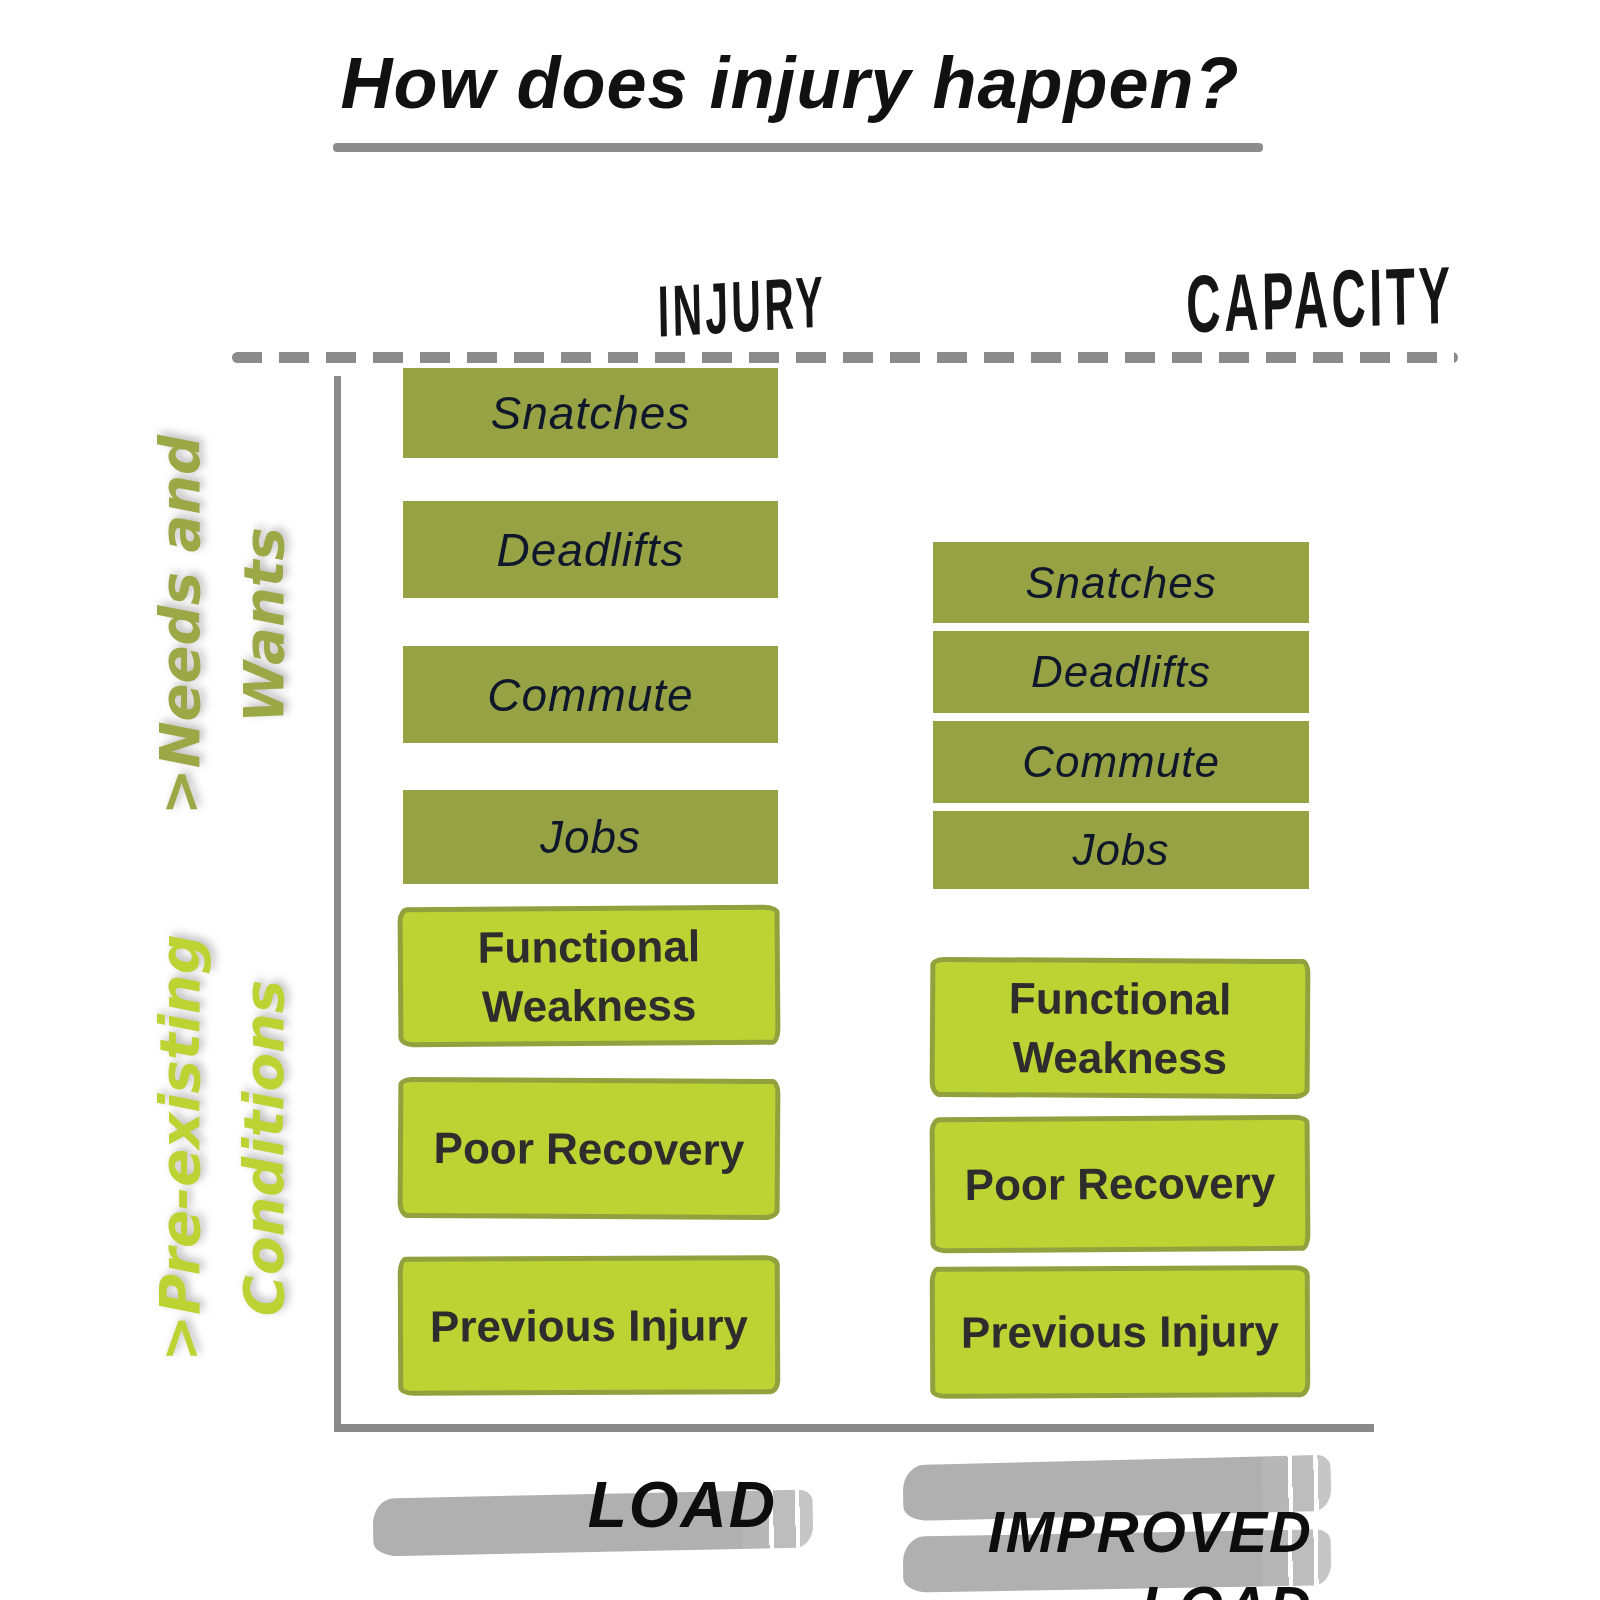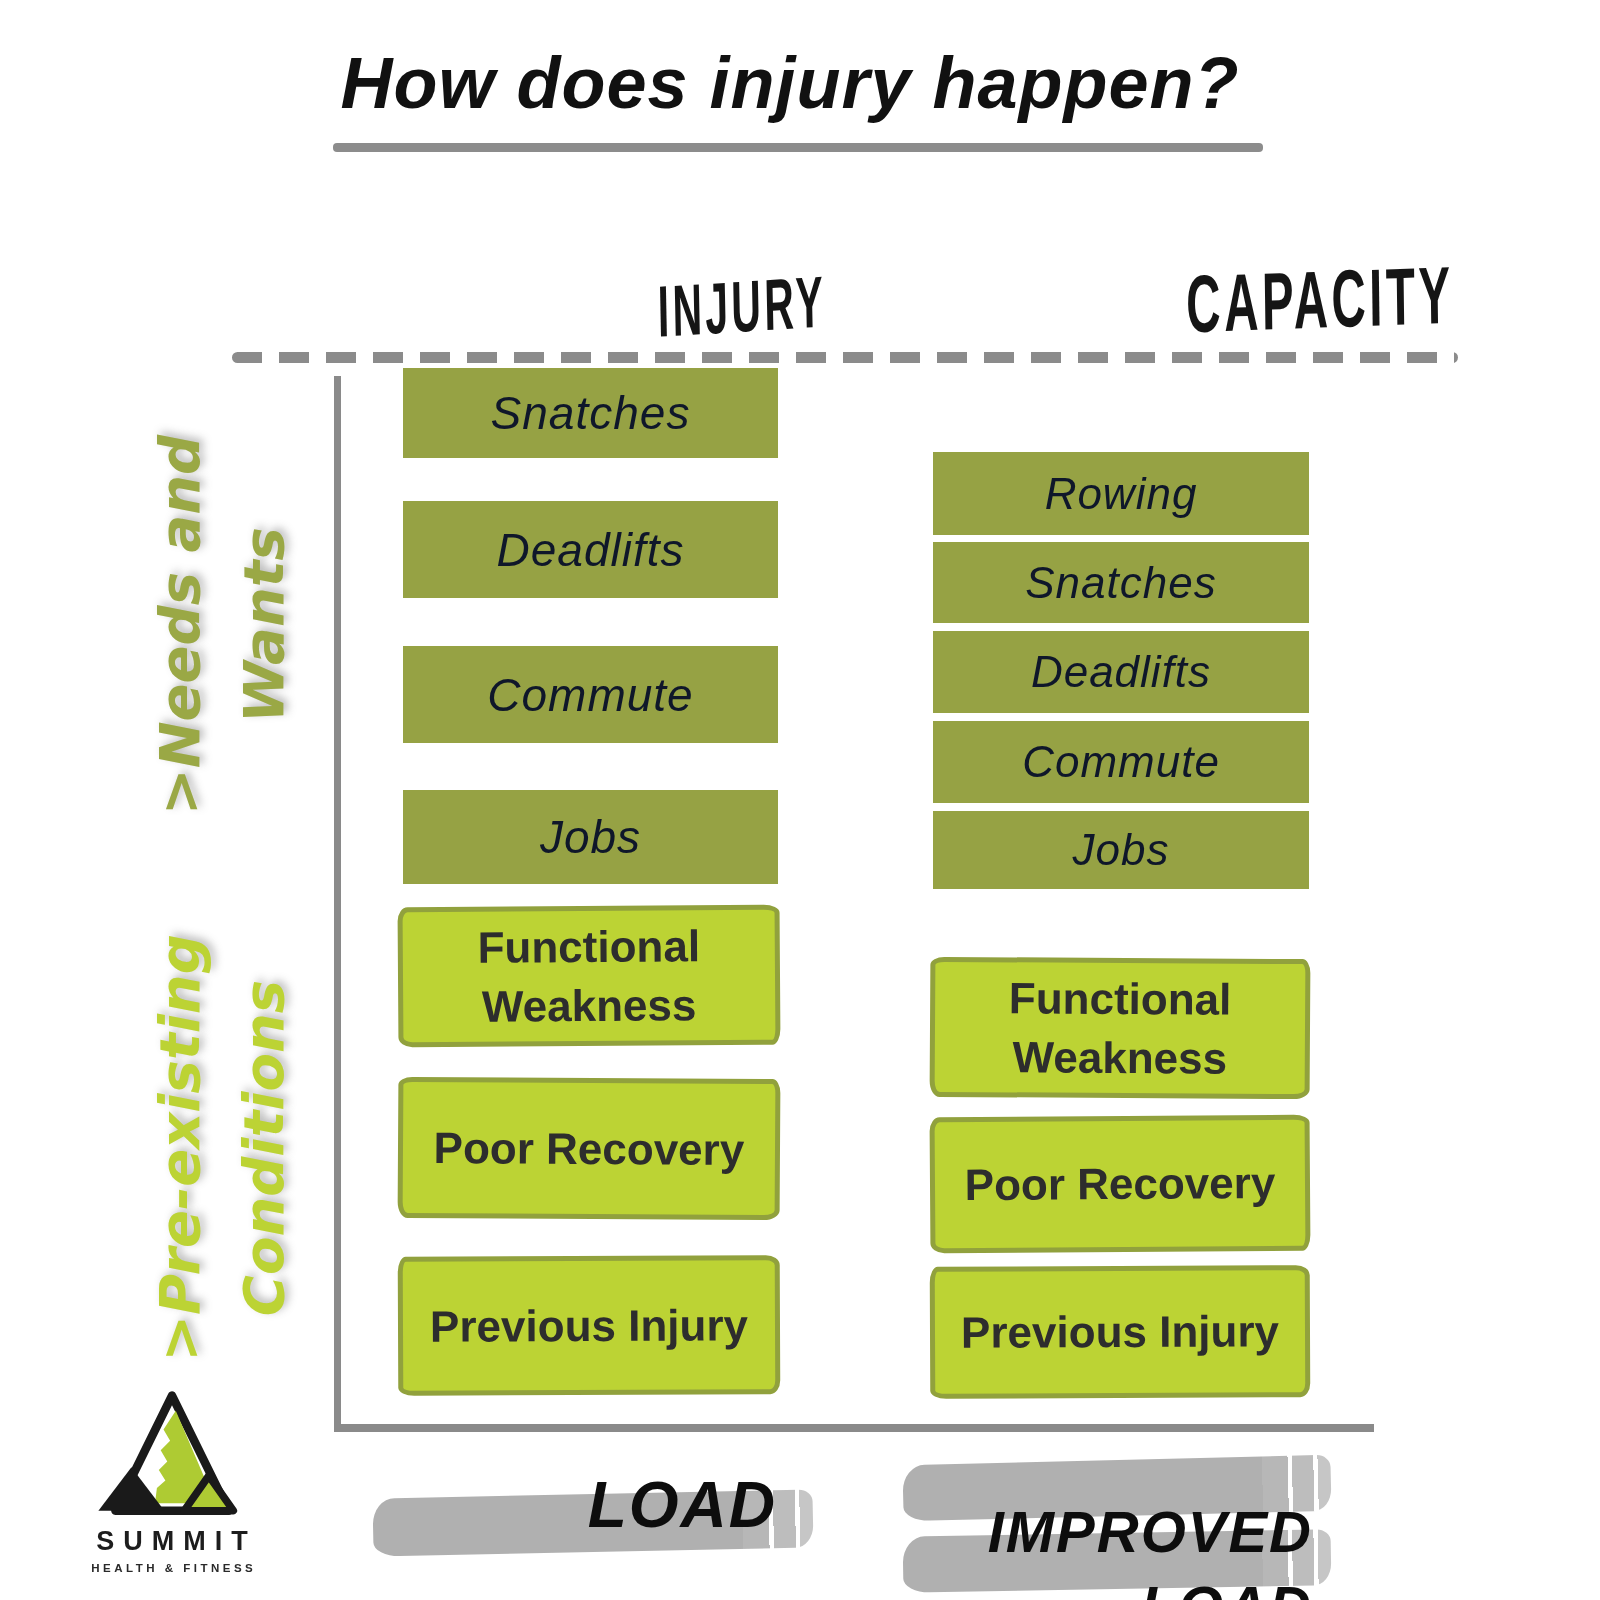--- a/index.html
+++ b/index.html
@@ -109,44 +109,33 @@
 
   <div class="bar-olive" style="left:403px;top:368px;width:375px;height:90px;">Snatches</div>
   <div class="bar-olive" style="left:403px;top:501px;width:375px;height:97px;">Deadlifts</div>
   <div class="bar-olive" style="left:403px;top:646px;width:375px;height:97px;">Commute</div>
   <div class="bar-olive" style="left:403px;top:790px;width:375px;height:94px;">Jobs</div>
 
   <div class="box-bright w1" style="left:398px;top:906px;width:382px;height:140px;">Functional Weakness</div>
   <div class="box-bright w2" style="left:398px;top:1078px;width:382px;height:141px;">Poor Recovery</div>
   <div class="box-bright w3" style="left:398px;top:1256px;width:382px;height:139px;">Previous Injury</div>
 
-  <div class="bar-olive" style="left:933px;top:452px;width:376px;height:83px;font-size:44px;">Rowing</div>
   <div class="bar-olive" style="left:933px;top:542px;width:376px;height:81px;font-size:44px;">Snatches</div>
   <div class="bar-olive" style="left:933px;top:631px;width:376px;height:82px;font-size:44px;">Deadlifts</div>
   <div class="bar-olive" style="left:933px;top:721px;width:376px;height:82px;font-size:44px;">Commute</div>
   <div class="bar-olive" style="left:933px;top:811px;width:376px;height:78px;font-size:44px;">Jobs</div>
 
   <div class="box-bright w2" style="left:930px;top:958px;width:380px;height:140px;">Functional Weakness</div>
   <div class="box-bright w1" style="left:930px;top:1116px;width:380px;height:136px;">Poor Recovery</div>
   <div class="box-bright w3" style="left:930px;top:1266px;width:380px;height:132px;">Previous Injury</div>
 
   <div class="brush" style="left:373px;top:1494px;width:440px;height:58px;transform:rotate(-1.2deg);"></div>
   <div class="load-text load-left">LOAD</div>
 
   <div class="brush" style="left:903px;top:1460px;width:428px;height:56px;transform:rotate(-1.4deg);"></div>
   <div class="brush" style="left:903px;top:1533px;width:428px;height:56px;transform:rotate(-1deg);"></div>
   <div class="load-text load-right">
     <div>IMPROVED</div>
     <div>LOAD</div>
   </div>
 
-  <div class="logo">
-    <svg width="152" height="134" viewBox="0 0 160 142">
-      <polygon points="80,8 20,130 140,130" fill="#ffffff" stroke="#1a1a1a" stroke-width="9" stroke-linejoin="round"></polygon>
-      <path d="M84,24 L126,122 L62,122 L64,106 L73,98 L66,87 L75,78 L68,66 L78,56 L71,44 Z" fill="#aecb33"></path>
-      <polygon points="2,130 37,84 72,130" fill="#1a1a1a"></polygon>
-      <polygon points="93,130 119,93 145,130" fill="#aecb33" stroke="#1a1a1a" stroke-width="8" stroke-linejoin="round"></polygon>
-    </svg>
-    <div class="logo-name">SUMMIT</div>
-    <div class="logo-tag">HEALTH &amp; FITNESS</div>
-  </div>
 
 </div>
 
 </body></html>

